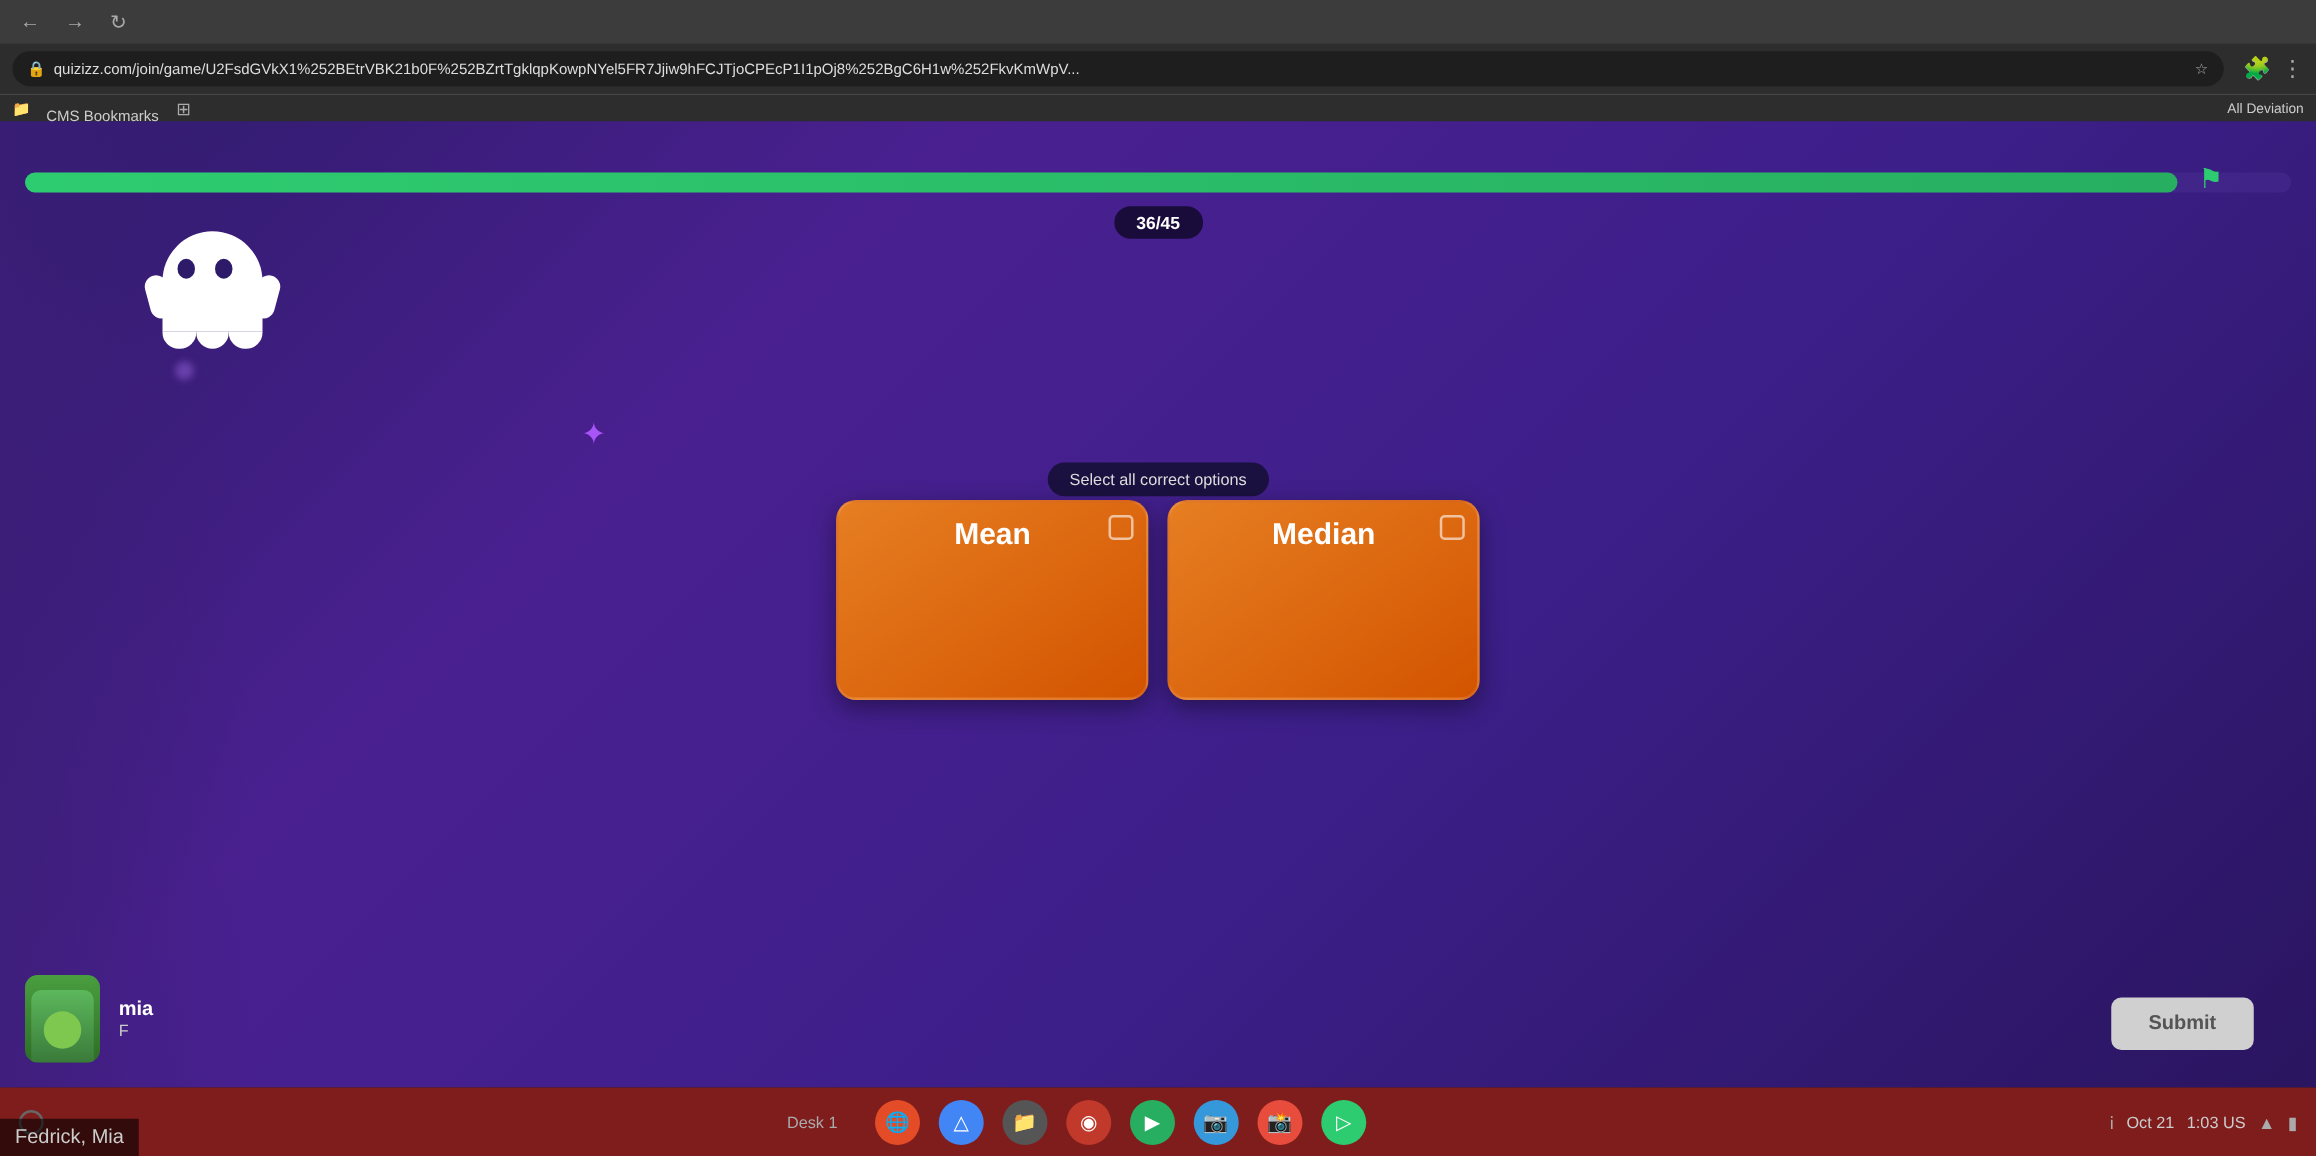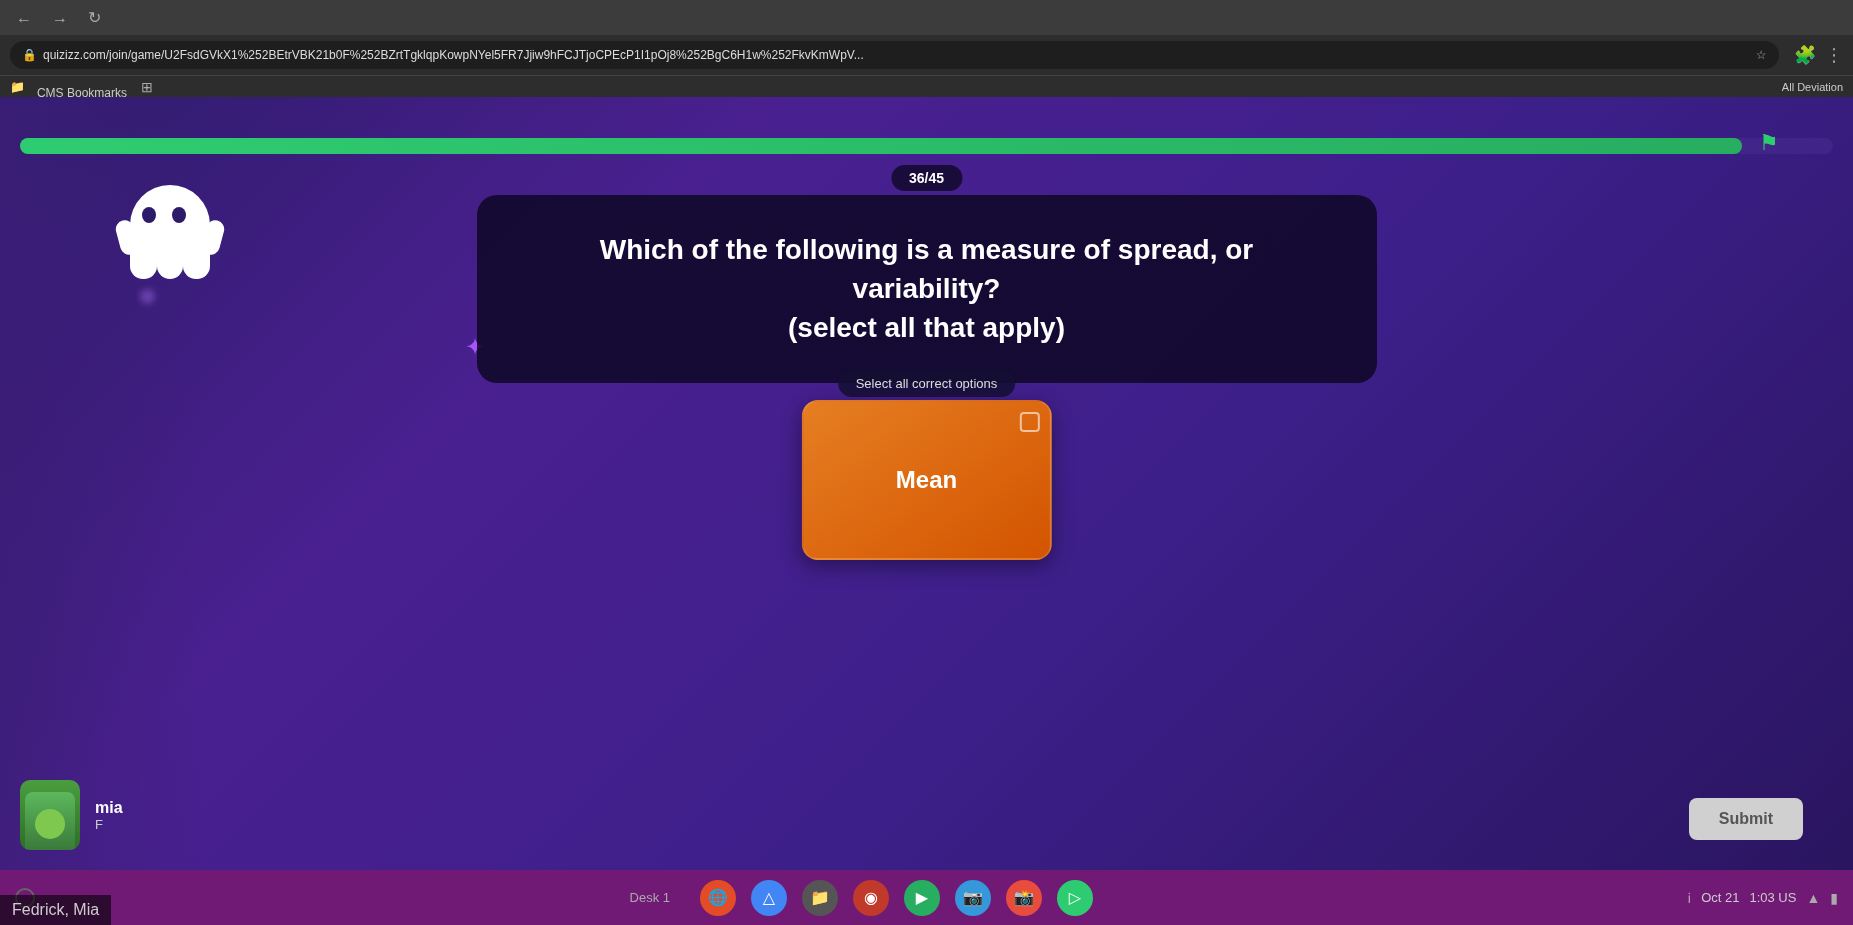--- a/index.html
+++ b/index.html
@@ -144,21 +144,20 @@
       width: 95%;
       justify-content: center;
     }
     .answer-card {
       flex: 1;
       max-width: 250px;
       min-height: 160px;
       background: linear-gradient(145deg, #e67e22, #d35400);
       border-radius: 16px;
       display: flex;
-      align-items: center;
       justify-content: center;
       cursor: pointer;
       position: relative;
       border: 2px solid rgba(255,255,255,0.1);
       box-shadow: 0 6px 20px rgba(0,0,0,0.4);
       transition: transform 0.1s;
     }
     .answer-card-text {
       color: white;
       font-size: 24px;
@@ -229,21 +228,21 @@
       font-size: 16px;
       font-weight: bold;
       cursor: pointer;
       z-index: 10;
     }
 
     
     .taskbar {
       width: 100%;
       height: 55px;
-      background: #701a75;
+      background: #7f1d1d;
       display: flex;
       align-items: center;
       padding: 0 15px;
       position: relative;
       z-index: 100;
     }
     .taskbar-left {
       display: flex;
       align-items: center;
       gap: 5px;
@@ -360,38 +359,38 @@
         <div style="width:27px;height:14px;background:white;border-radius:0 0 13px 13px;"></div>
         <div style="width:27px;height:14px;background:white;border-radius:0 0 13px 13px;"></div>
         <div style="width:27px;height:14px;background:white;border-radius:0 0 13px 13px;"></div>
       </div>
     </div>
     <div style="position:absolute;bottom:-25px;left:10px;width:15px;height:15px;background:rgba(150,100,220,0.5);border-radius:50%;filter:blur(3px);"></div>
   </div>
 
   <div class="sparkle">✦</div>
 
-  <div class="question-box">
-    <p class="question-text" style="white-space:pre-line;">Which of the following is a measure of spread, or variability?
-(select all that apply)</p>
-  </div>
 
   <div class="select-hint">
     <span>Select all correct options</span>
   </div>
 
   <div class="answers-grid">
 
     <div class="answer-card">
       <div class="answer-checkbox"></div>
       <span class="answer-card-text">Mean</span>
     </div>
 
 
 
+    <div class="answer-card">
+      <div class="answer-checkbox"></div>
+      <span class="answer-card-text">Median</span>
+    </div>
 
 
   </div>
 
   <div class="player-area">
     <div class="player-avatar">
       <div style="width:50px;height:58px;background:linear-gradient(180deg,#5cb85c,#3a7a3a);border-radius:8px 8px 0 0;display:flex;align-items:center;justify-content:center;">
         <div style="width:30px;height:30px;background:#7ec850;border-radius:50%;margin-top:5px;"></div>
       </div>
     </div>

